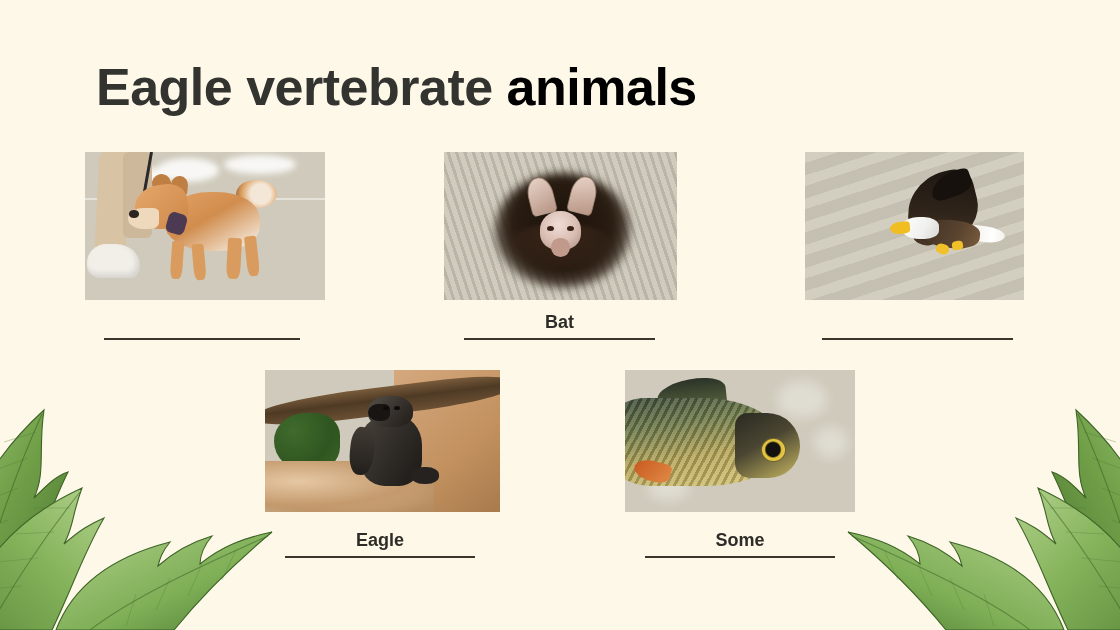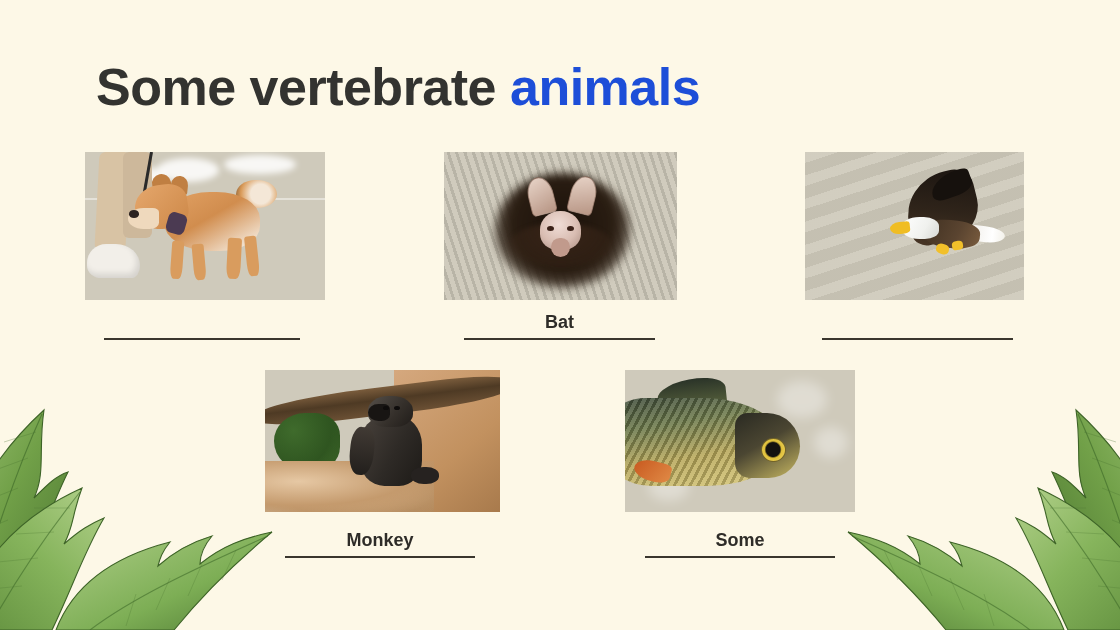--- a/index.html
+++ b/index.html
@@ -29,21 +29,21 @@
     position: absolute;
     left: 96px;
     top: 57px;
     font-size: 52px;
     font-weight: 700;
     letter-spacing: -0.5px;
     color: #333330;
     white-space: nowrap;
     z-index: 5;
   }
-  .title .accent { color: #1d4ed8; }
+  .title .accent { color: #000000; }
 
   
   .card {
     position: absolute;
     z-index: 4;
   }
 
   .card .photo {
     position: relative;
     width: 100%;
@@ -354,21 +354,21 @@
   }
   .leaves-left  { left: -14px; }
   .leaves-right { right: -14px; transform: scaleX(-1); }
 </style>
 </head>
 <body>
 
 <div class="slide">
 
   <h1 class="title">
-    <span>Some vertebrate </span><span class="accent">animals</span>
+    <span>Eagle vertebrate </span><span class="accent">animals</span>
   </h1>
 
   <div class="card" style="left:85px; top:152px; width:240px; height:148px;">
     <div class="photo ph-dog">
       <div class="cloud c1"></div>
       <div class="cloud c2"></div>
       <div class="cloud c3"></div>
       <div class="horizon"></div>
       <div class="leg leg1"></div>
       <div class="leg leg2"></div>
@@ -429,21 +429,21 @@
       <div class="logs"></div>
       <div class="gbody"></div>
       <div class="garm"></div>
       <div class="gfoot"></div>
       <div class="ghead"></div>
       <div class="gface"></div>
       <div class="geye gey1"></div>
       <div class="geye gey2"></div>
     </div>
   </div>
-  <div class="card-label" style="left:285px; top:530px; width:190px;">Monkey</div>
+  <div class="card-label" style="left:285px; top:530px; width:190px;">Eagle</div>
   <div class="card-rule" style="left:285px; top:556px; width:190px;"></div>
 
   <div class="card" style="left:625px; top:370px; width:230px; height:142px;">
     <div class="photo ph-fish">
       <div class="bokeh b1"></div>
       <div class="bokeh b2"></div>
       <div class="bokeh b3"></div>
       <div class="dorsal"></div>
       <div class="fbody"></div>
       <div class="pecfin"></div>

